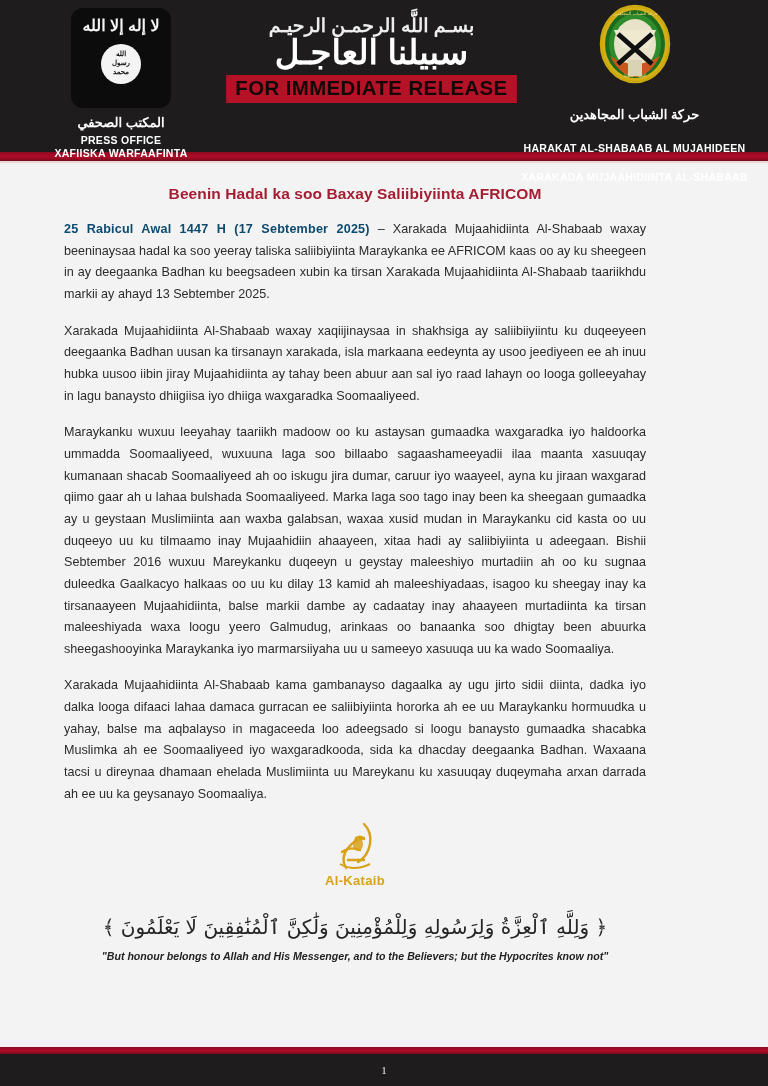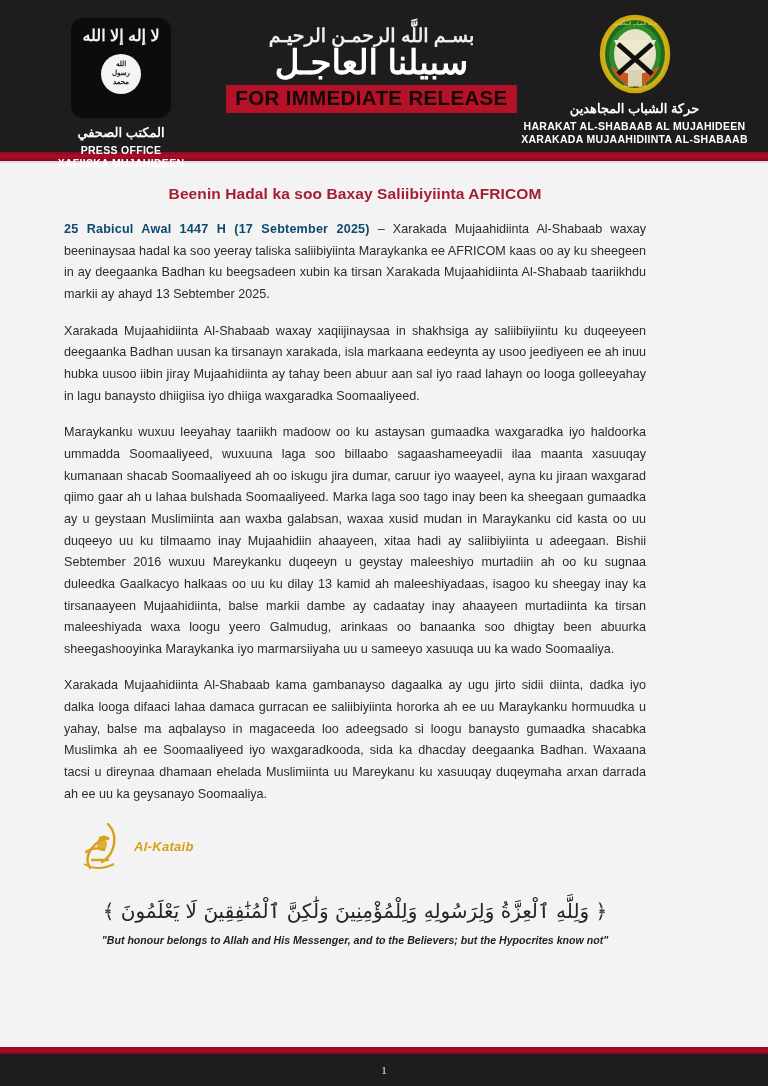--- a/index.html
+++ b/index.html
@@ -19,21 +19,21 @@
   
   .header {
     position: relative;
     width: 768px;
     height: 152px;
     background: #1e1c1c;
     display: flex;
     align-items: flex-start;
     justify-content: space-between;
     box-sizing: border-box;
-    padding: 10px 26px 0 26px;
+    padding: 0 26px 0 26px;
   }
   .header-red-band {
     width: 768px;
     height: 9px;
     background: #9e0b23;
     background: linear-gradient(180deg,#8e0a20 0%, #ae0d28 50%, #7d0a1d 100%);
   }
   .header-thin-line {
     width: 768px;
     height: 2px;
@@ -41,21 +41,21 @@
   }
 
   
   .hdr-col {
     display: flex;
     flex-direction: column;
     align-items: center;
   }
   .hdr-col-left { width: 190px; padding-top: 8px; }
   .hdr-col-mid  { width: 310px; padding-top: 14px; justify-content: flex-end; }
-  .hdr-col-right{ width: 215px; padding-top: 4px; }
+  .hdr-col-right{ width: 215px; padding-top: 4px; gap: 16px; }
 
   .banner-flag {
     width: 100px;
     height: 100px;
     background: #0d0c0c;
     border-radius: 12px;
     display: flex;
     flex-direction: column;
     align-items: center;
     justify-content: flex-start;
@@ -175,23 +175,22 @@
   .dateline {
     color: #0c4a6e;
     font-weight: bold;
     letter-spacing: 0.2px;
   }
 
   
   .kataib {
     margin-top: 10px;
     display: flex;
-    flex-direction: row;
-    align-items: center;
-    font-style: italic;
+    flex-direction: column;
+    align-items: center;
   }
   .kataib-mark {
     width: 70px;
     height: 52px;
   }
   .kataib-name {
     color: #d8a117;
     font-size: 13px;
     font-weight: bold;
     margin-top: 1px;
@@ -251,21 +250,21 @@
     <div class="banner-flag">
       <div class="banner-shahada">لا إله إلا الله</div>
       <div class="banner-seal">
         <span>الله</span>
         <span>رسول</span>
         <span>محمد</span>
       </div>
     </div>
     <div class="hdr-ar">المكتب الصحفي</div>
     <div class="hdr-en">PRESS OFFICE</div>
-    <div class="hdr-en2">XAFIISKA MUJAHIDEEN</div>
+    <div class="hdr-en2">XAFIISKA WARFAAFINTA</div>
   </div>
 
   <div class="hdr-col hdr-col-mid">
     <div class="basmala">بسـم اللَّه الرحمـن الرحيـم</div>
     <div class="urgent-ar">سبيلنا العاجـل</div>
     <div class="release-banner">FOR IMMEDIATE RELEASE</div>
   </div>
 
   <div class="hdr-col hdr-col-right">
     <div class="emblem">

